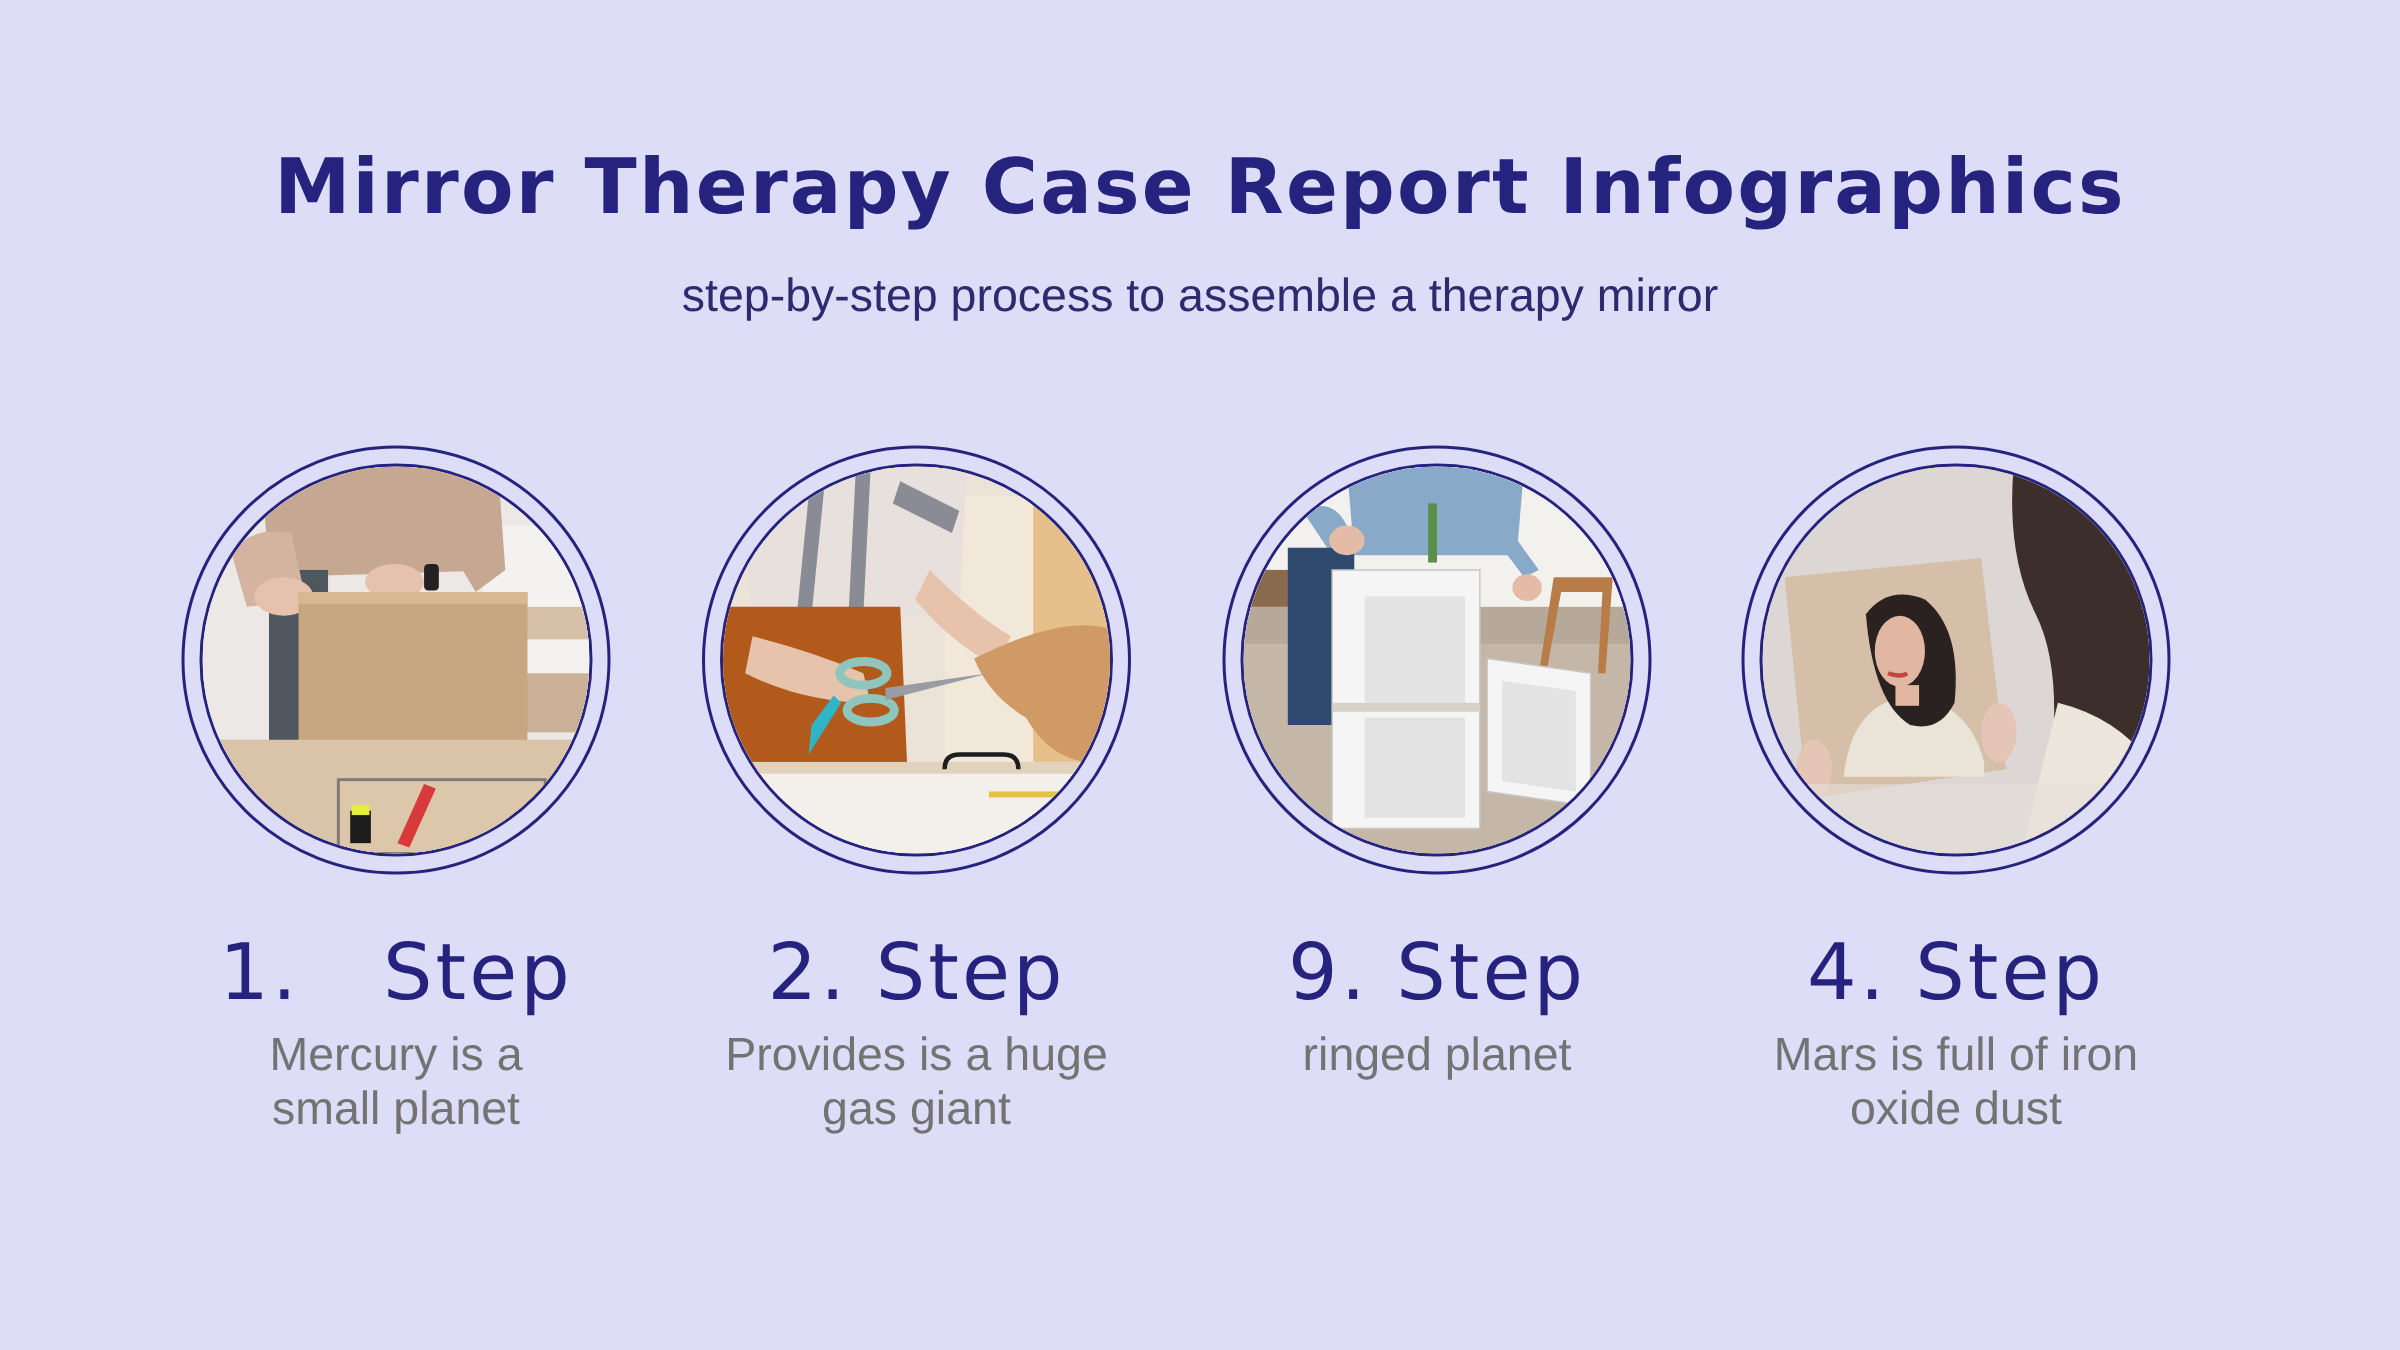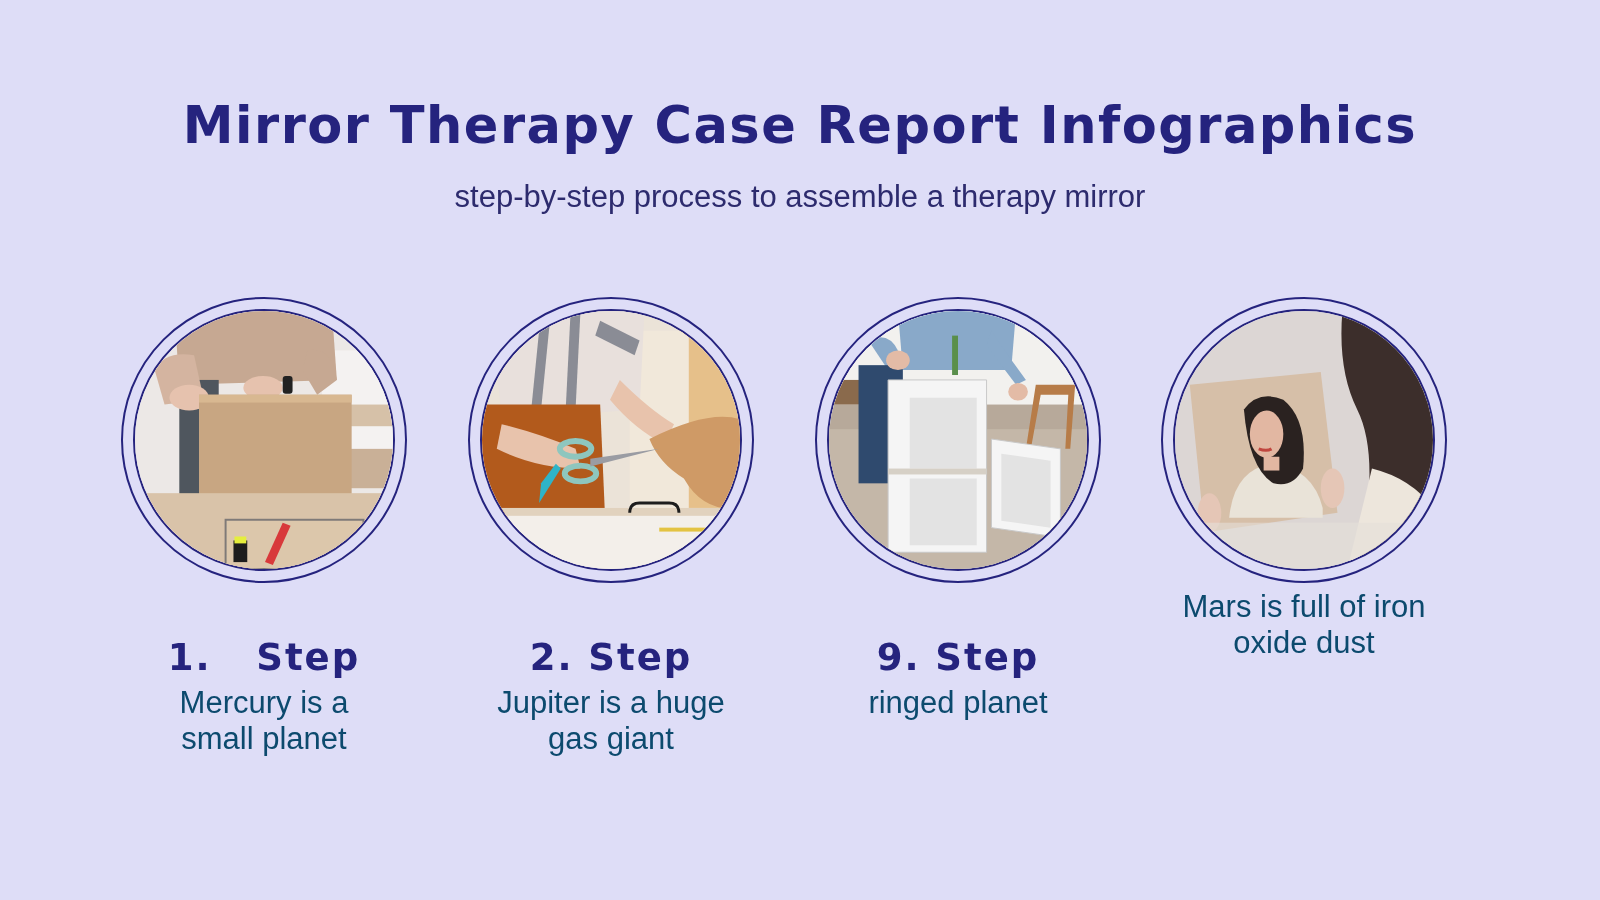--- a/index.html
+++ b/index.html
@@ -46,34 +46,34 @@
     .photo {
       position: absolute;
       left: 10px; top: 10px;
       width: 262px; height: 262px;
       border-radius: 50%;
       border: 2px solid #25237E;
       overflow: hidden;
     }
     .photo svg { width: 100%; height: 100%; display: block; }
     .step-title {
-      margin-top: 53px;
+      margin-top: 36px;
       font-family: "DejaVu Sans", sans-serif;
-      font-weight: bold;
-      font-size: 37px;
+      font-weight: normal;
+      font-size: 52px;
       letter-spacing: 2px;
       color: #25237E;
       white-space: pre;
     }
     .step-desc {
       margin-top: 6px;
       font-family: "Liberation Sans", sans-serif;
       font-size: 31px;
       line-height: 36px;
-      color: #0c4a6e;
+      color: #737373;
     }
     .step-desc span { display: block; }
   </style>
 </head>
 <body>
 
 <h1 class="title">Mirror Therapy Case Report Infographics</h1>
 <div class="subtitle">
   <div>step-by-step process to assemble a therapy mirror</div>
 </div>
@@ -131,21 +131,21 @@
         <path d="M60 175 L75 155 L80 160 L58 195 Z" fill="#2FB4C8"></path>
         <rect x="0" y="205" width="262" height="57" fill="#F3EFEA"></rect>
         <rect x="0" y="200" width="262" height="8" fill="#E1D2BE"></rect>
         <path d="M150 205 Q150 195 160 195 L190 195 Q200 195 200 205" fill="none" stroke="#1D1D1D" stroke-width="3"></path>
         <rect x="180" y="220" width="70" height="4" fill="#E3C342"></rect>
       </svg>
     </div>
   </div>
   <div class="step-title">2. Step</div>
   <div class="step-desc">
-    <span>Jupiter is a huge</span>
+    <span>Provides is a huge</span>
     <span>gas giant</span>
   </div>
 </div>
 
 <div class="step" style="left:788px;">
   <div class="ring">
     <div class="photo">
       <svg viewBox="0 0 262 262">
         <rect width="262" height="262" fill="#EDEBE8"></rect>
         <rect x="0" y="0" width="262" height="100" fill="#F2F1EE"></rect>
@@ -187,17 +187,18 @@
         <rect x="90" y="148" width="16" height="14" fill="#E2B7A2"></rect>
         <path d="M85 140 Q93 143 98 140" stroke="#C1463F" stroke-width="3" fill="none"></path>
         <path d="M170 0 Q240 10 262 80 L262 262 L185 262 Q210 150 185 100 Q165 60 170 0 Z" fill="#3C2E2B"></path>
         <path d="M200 160 Q240 170 262 200 L262 262 L175 262 Z" fill="#EDE6DC"></path>
         <ellipse cx="160" cy="180" rx="12" ry="20" fill="#E5C6B6"></ellipse>
         <ellipse cx="35" cy="205" rx="12" ry="20" fill="#E5C6B6"></ellipse>
         <rect x="0" y="215" width="262" height="47" fill="#E5DFD8" opacity="0.6"></rect>
       </svg>
     </div>
   </div>
+  <div class="step-title">4. Step</div>
   <div class="step-desc">
     <span>Mars is full of iron</span>
     <span>oxide dust</span>
   </div>
 </div>
 
 </body></html>

